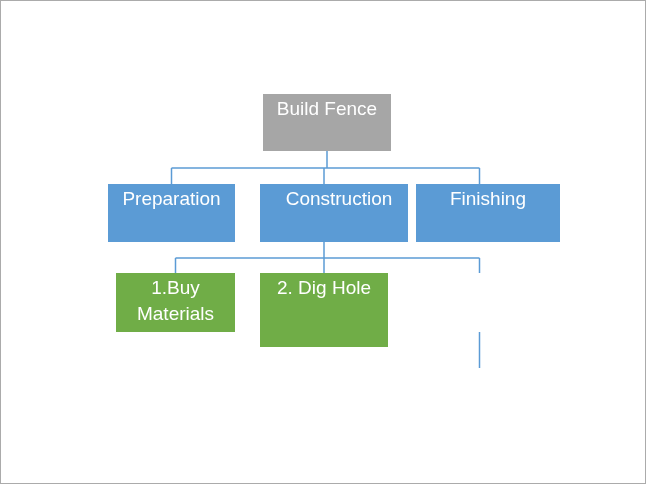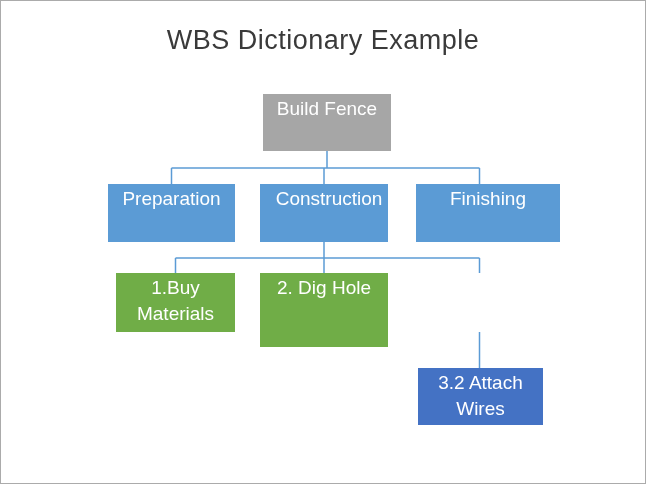--- a/index.html
+++ b/index.html
@@ -42,42 +42,41 @@
     padding:2px 6px;
     box-sizing:border-box;
   }
   .lvl-root{background:var(--root);}
   .lvl-2{background:var(--level2);}
   .lvl-3{background:var(--level3);}
   .lvl-4{background:var(--level4);}
 
   .n-root       {left:262px;top:93px;width:128px;height:57px;}
   .n-preparation{left:107px;top:183px;width:127px;height:58px;}
-  .n-construction{left:259px;top:183px;width:128px;height:58px;padding-left:16px;}
+  .n-construction{left:259px;top:183px;width:148px;height:58px;padding-left:16px;}
   .n-finishing  {left:415px;top:183px;width:144px;height:58px;}
   .n-buy        {left:115px;top:272px;width:119px;height:59px;}
   .n-dig        {left:259px;top:272px;width:128px;height:74px;}
   .n-plant      {left:415px;top:272px;width:127px;height:59px;}
   .n-wires      {left:417px;top:367px;width:125px;height:57px;}
 
   svg.connectors{
     position:absolute;left:0;top:0;width:644px;height:482px;
     pointer-events:none;
   }
   svg.connectors line{
     stroke:var(--connector);
     stroke-width:1.5;
   }
 </style>
 </head>
 <body>
 
 <div class="canvas">
 
-  <div class="title">WBS Dictionary Example</div>
 
   <svg class="connectors" viewBox="0 0 644 482">
     <line x1="326" y1="150" x2="326" y2="167"></line>
     <line x1="170.5" y1="167" x2="478.5" y2="167"></line>
     <line x1="170.5" y1="167" x2="170.5" y2="183"></line>
     <line x1="323" y1="167" x2="323" y2="183"></line>
     <line x1="478.5" y1="167" x2="478.5" y2="183"></line>
     <line x1="323" y1="241" x2="323" y2="257"></line>
     <line x1="174.5" y1="257" x2="478.5" y2="257"></line>
     <line x1="174.5" y1="257" x2="174.5" y2="272"></line>
@@ -104,17 +103,14 @@
 
   <div class="node lvl-3 n-buy">
     <span>1.Buy Materials</span>
   </div>
 
   <div class="node lvl-3 n-dig">
     <span>2. Dig Hole</span>
   </div>
 
 
-  <div class="node lvl-4 n-wires">
-    <span>3.2 Attach Wires</span>
-  </div>
 
 </div>
 
 </body></html>

